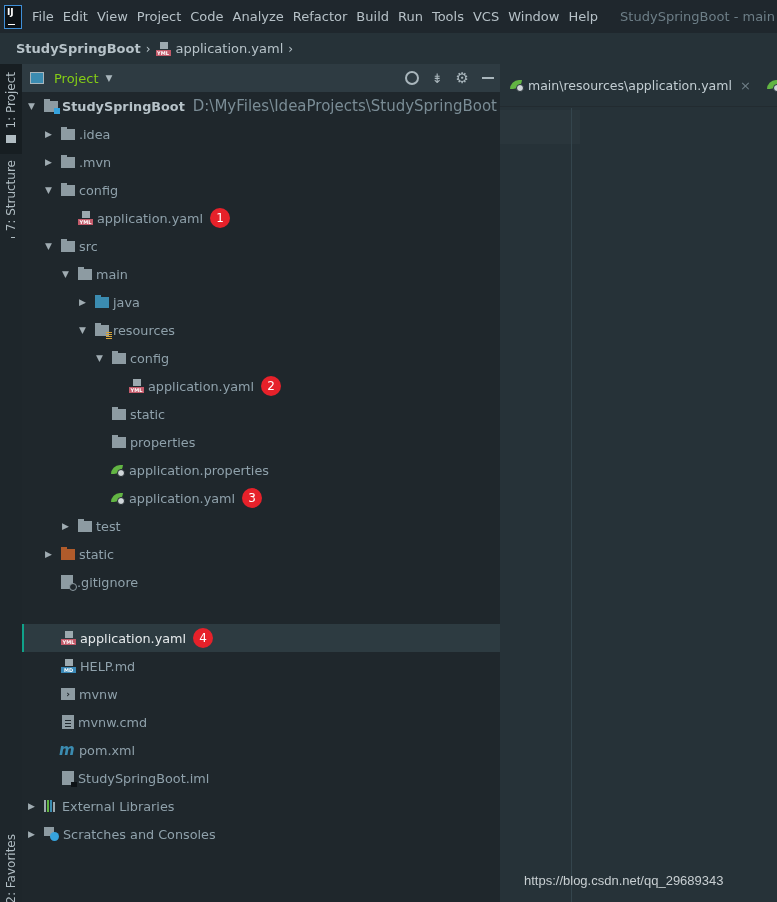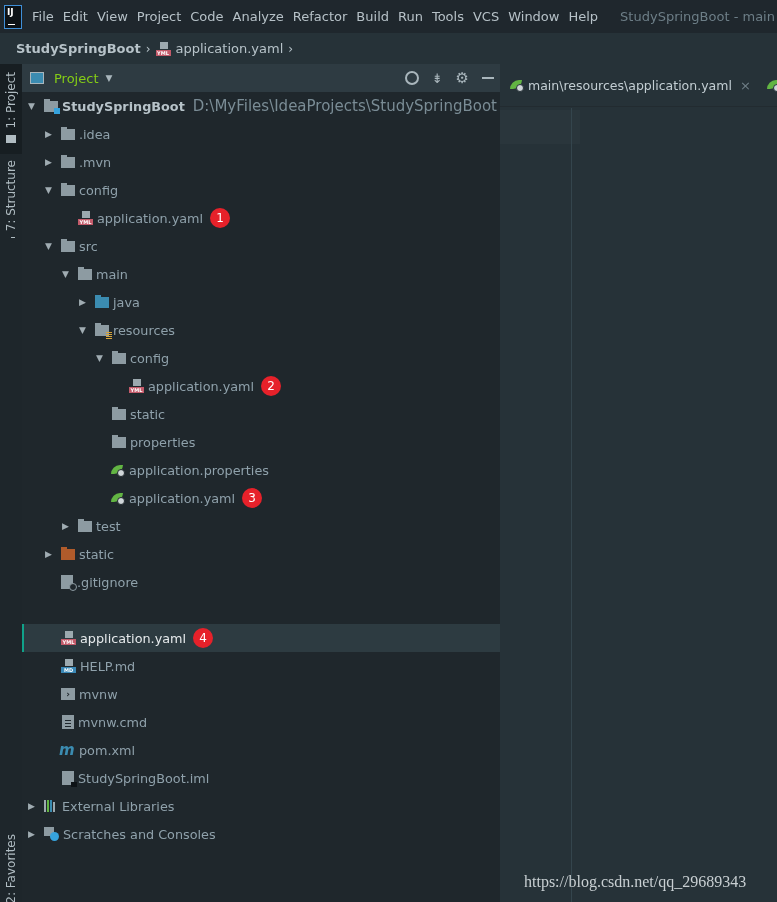--- a/index.html
+++ b/index.html
@@ -47,21 +47,21 @@
 .term{width:14px;height:12px;background:#8d9ba2;color:#1f272c;font-size:9px;line-height:12px;text-align:center;font-weight:bold}
 .mvn{color:#3b8cb1;font-weight:bold;font-style:italic;font-size:15px;width:16px;line-height:14px}
 .libs{width:14px;height:12px;display:flex;gap:1px;align-items:flex-end}
 .libs i{display:block;width:2px;background:#9ca9af}
 .editor{position:absolute;left:500px;top:64px;width:277px;height:838px;background:#263238}
 .tabs{height:43px;display:flex;align-items:center;padding-left:10px;border-bottom:1px solid #222b30;background:#263238}
 .tab{display:flex;align-items:center;color:#c3ced3;font-size:12.5px;white-space:nowrap}
 .tab .close{color:#6f7f87;margin-left:8px;margin-right:16px;font-size:13px}
 .gutter{position:absolute;left:0;top:44px;width:72px;height:794px;border-right:1px solid #34454d}
 .curline{position:absolute;left:0;top:46px;width:80px;height:34px;background:#2a363c}
-.watermark{position:absolute;left:524px;top:873px;color:#c8cfd2;font-family:Liberation Serif, serif;font-size:16px}
+.watermark{position:absolute;left:524px;top:873px;color:#c8cfd2;font-family:Liberation Sans, sans-serif;font-size:13px}
 </style>
 </head>
 <body>
 
 <div class="menubar">
   <div class="app-logo">IJ</div>
   <span class="menu-item">File</span>
   <span class="menu-item">Edit</span>
   <span class="menu-item">View</span>
   <span class="menu-item">Project</span>

